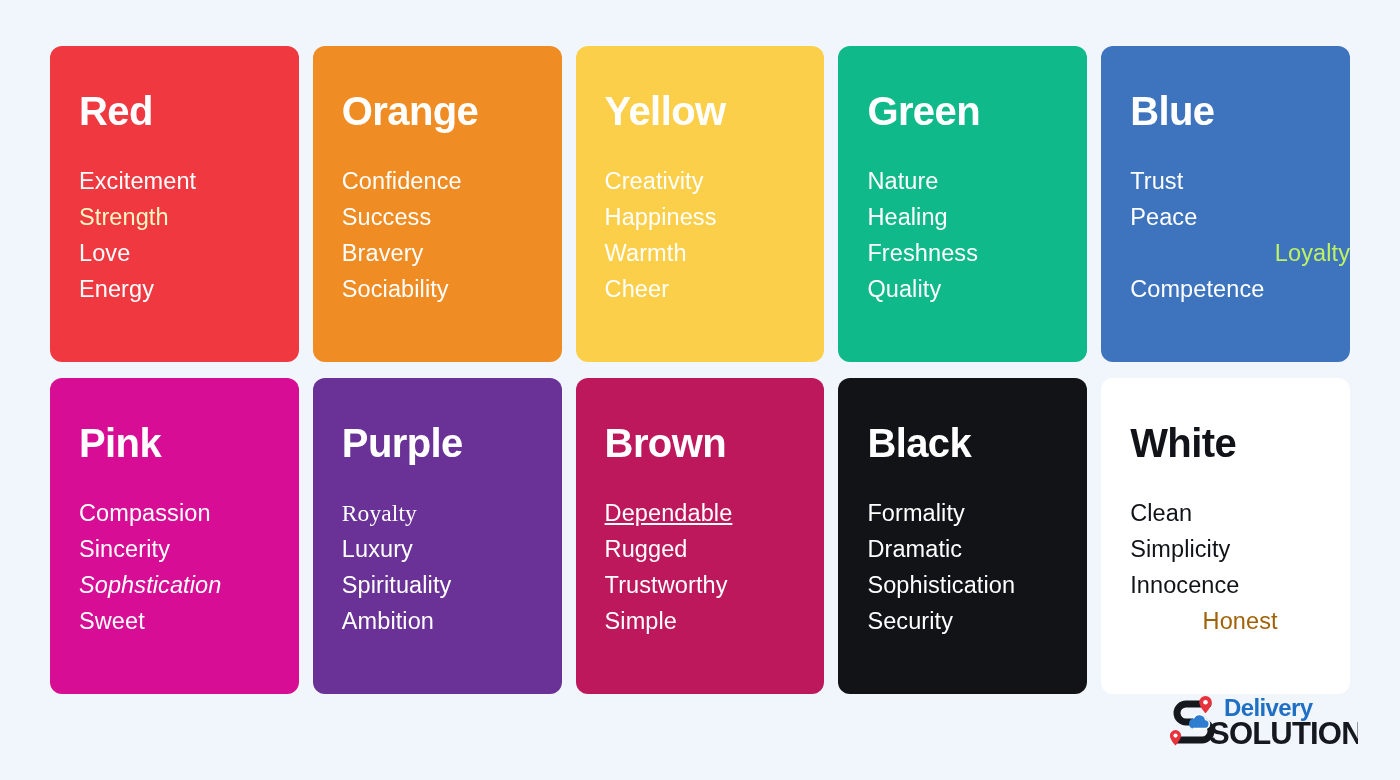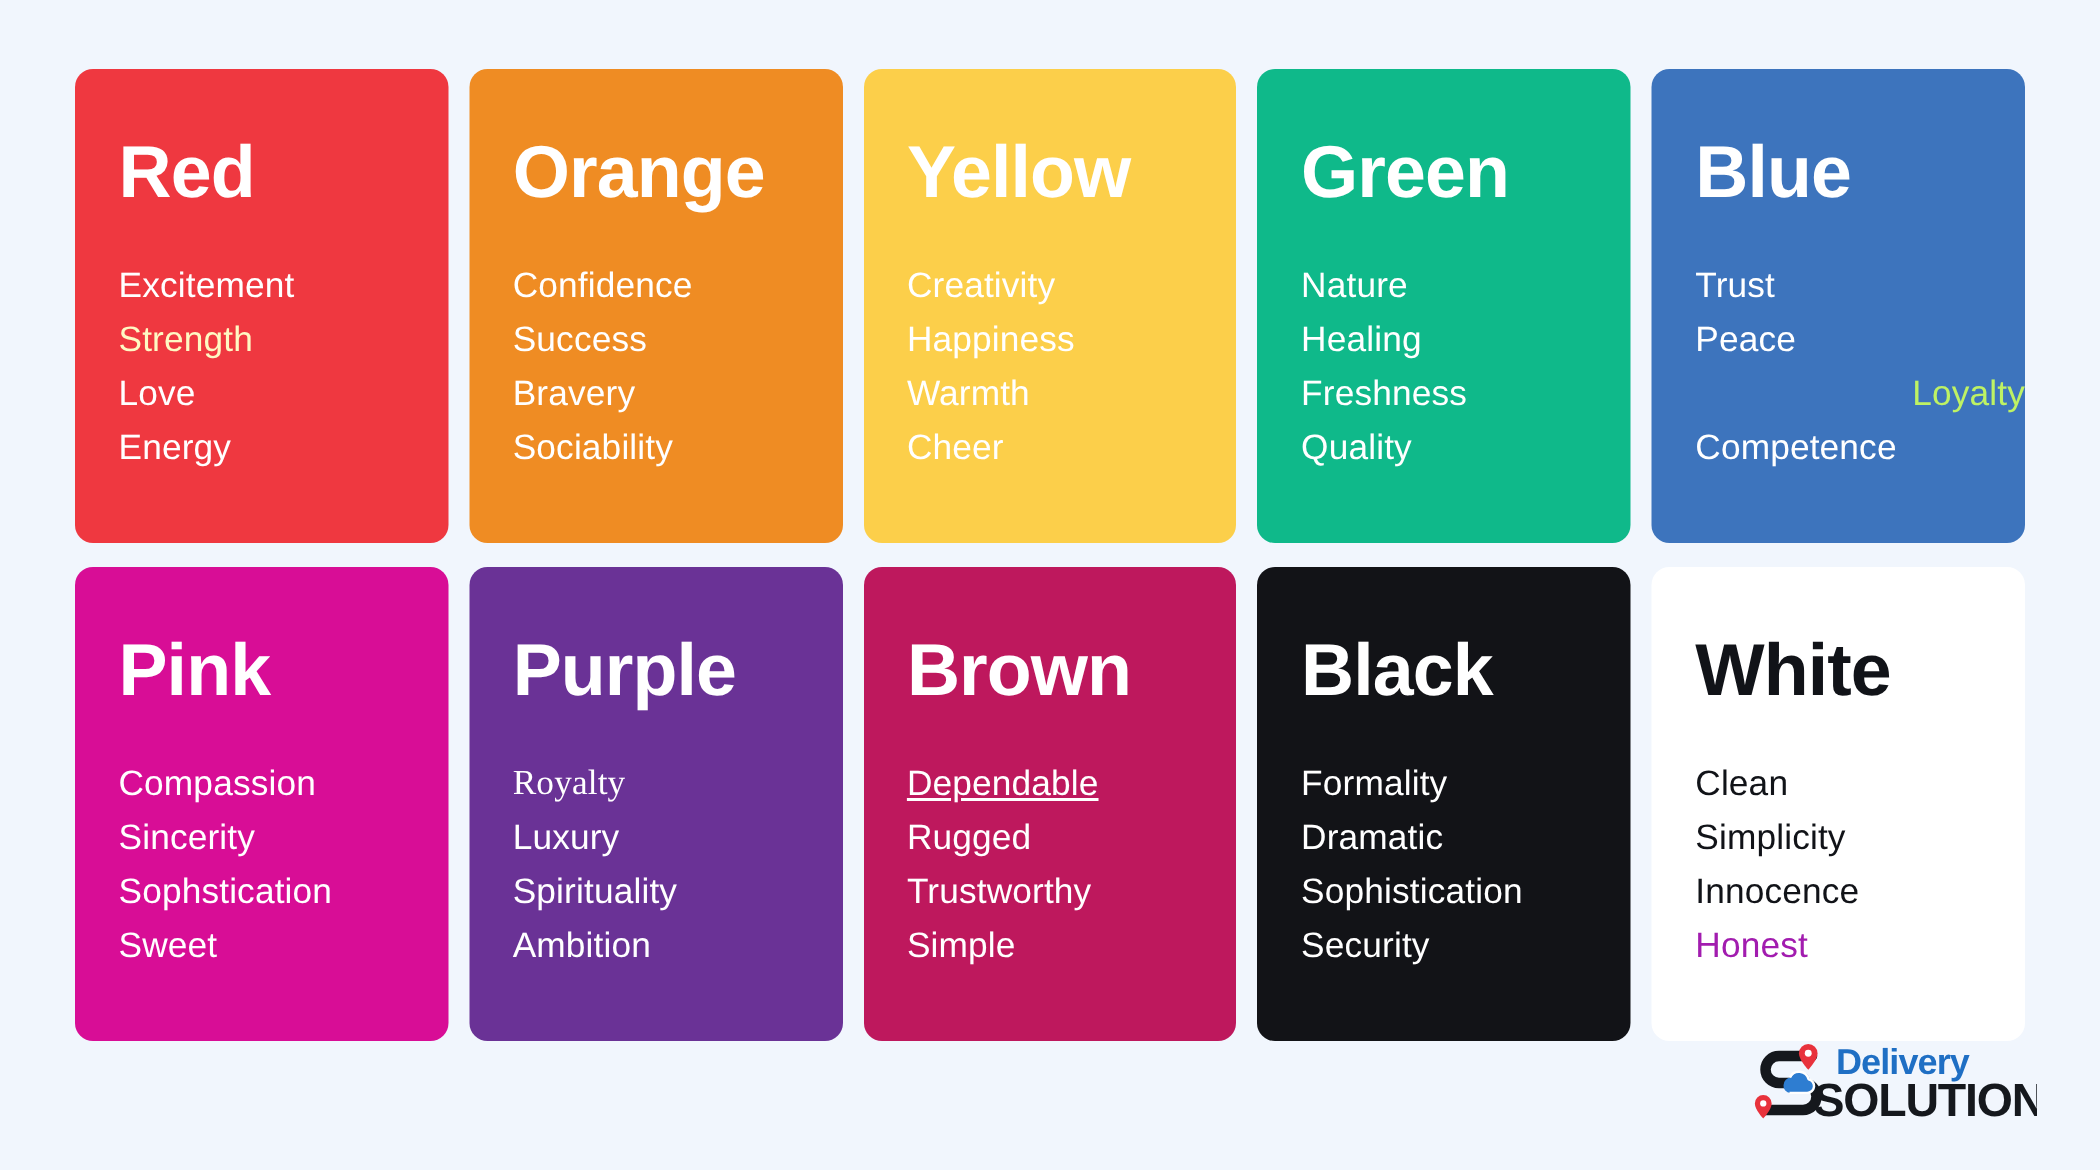--- a/index.html
+++ b/index.html
@@ -28,21 +28,21 @@
     row-gap:16px;
   }
 
   .card {
     border-radius:12px;
     padding:44px 0 0 29px;
     overflow:hidden;
   }
 
   .card-title {
-    font-size:49px;
+    font-size:40px;
     font-weight:bold;
     line-height:1.05;
     letter-spacing:-0.6px;
     margin-bottom:31px;
     white-space:nowrap;
   }
 
   .trait-list {
     list-style:none;
   }
@@ -116,21 +116,21 @@
         <li class="trait" style="color: rgb(255, 255, 255);">Peace</li>
         <li class="trait" style="color: #bef264; text-align: right;">Loyalty</li>
         <li class="trait" style="color: rgb(255, 255, 255);">Competence</li>
       </ul>
     </section>
     <section class="card" style="background: rgb(216, 13, 150);">
       <h2 class="card-title" style="color: rgb(255, 255, 255);">Pink</h2>
       <ul class="trait-list">
         <li class="trait" style="color: rgb(255, 255, 255);">Compassion</li>
         <li class="trait" style="color: rgb(255, 255, 255);">Sincerity</li>
-        <li class="trait" style="color: rgb(255, 255, 255);">Sophstication</li>
+        <li class="trait" style="color: rgb(255, 255, 255); font-style: italic;">Sophstication</li>
         <li class="trait" style="color: rgb(255, 255, 255);">Sweet</li>
       </ul>
     </section>
     <section class="card" style="background: rgb(106, 50, 150);">
       <h2 class="card-title" style="color: rgb(255, 255, 255);">Purple</h2>
       <ul class="trait-list">
         <li class="trait" style="color: rgb(255, 255, 255); font-family: Liberation Serif, serif;">Royalty</li>
         <li class="trait" style="color: rgb(255, 255, 255);">Luxury</li>
         <li class="trait" style="color: rgb(255, 255, 255);">Spirituality</li>
         <li class="trait" style="color: rgb(255, 255, 255);">Ambition</li>
@@ -153,21 +153,21 @@
         <li class="trait" style="color: rgb(255, 255, 255);">Sophistication</li>
         <li class="trait" style="color: rgb(255, 255, 255);">Security</li>
       </ul>
     </section>
     <section class="card light" style="background: rgb(255, 255, 255);">
       <h2 class="card-title" style="color: rgb(17, 19, 24);">White</h2>
       <ul class="trait-list">
         <li class="trait" style="color: rgb(17, 19, 24);">Clean</li>
         <li class="trait" style="color: rgb(17, 19, 24);">Simplicity</li>
         <li class="trait" style="color: rgb(17, 19, 24);">Innocence</li>
-        <li class="trait" style="color: #a21caf;">Honest</li>
+        <li class="trait" style="color: #a16207; text-align: center;">Honest</li>
       </ul>
     </section>
   </main>
 
 <div class="logo">
   <svg viewBox="0 0 196 62" xmlns="http://www.w3.org/2000/svg" aria-hidden="true">
 
     <g>
       <path d="M46 12 H24 a9 9 0 0 0 0 18 H40 a9 9 0 0 1 0 18 H14" fill="none" stroke="#15181D" stroke-width="7" stroke-linecap="round" stroke-linejoin="round"></path>
     </g>

